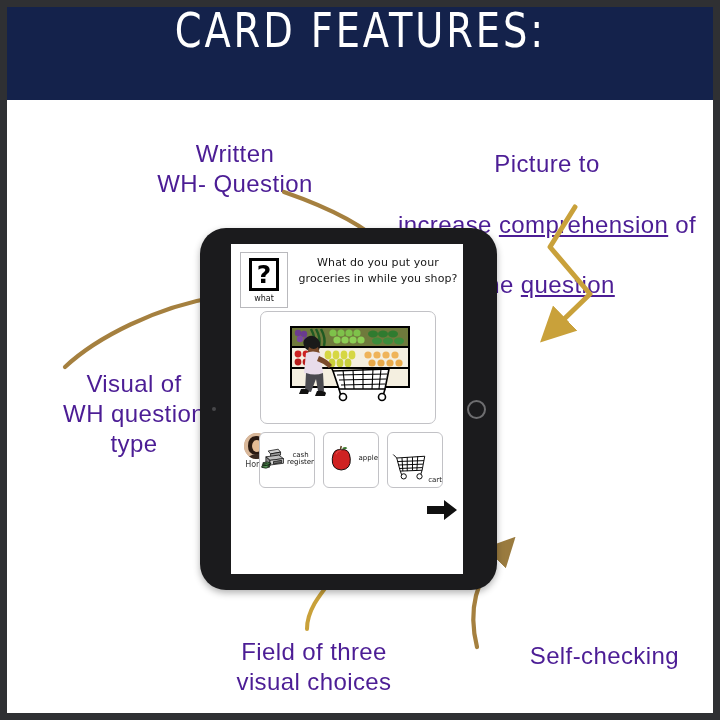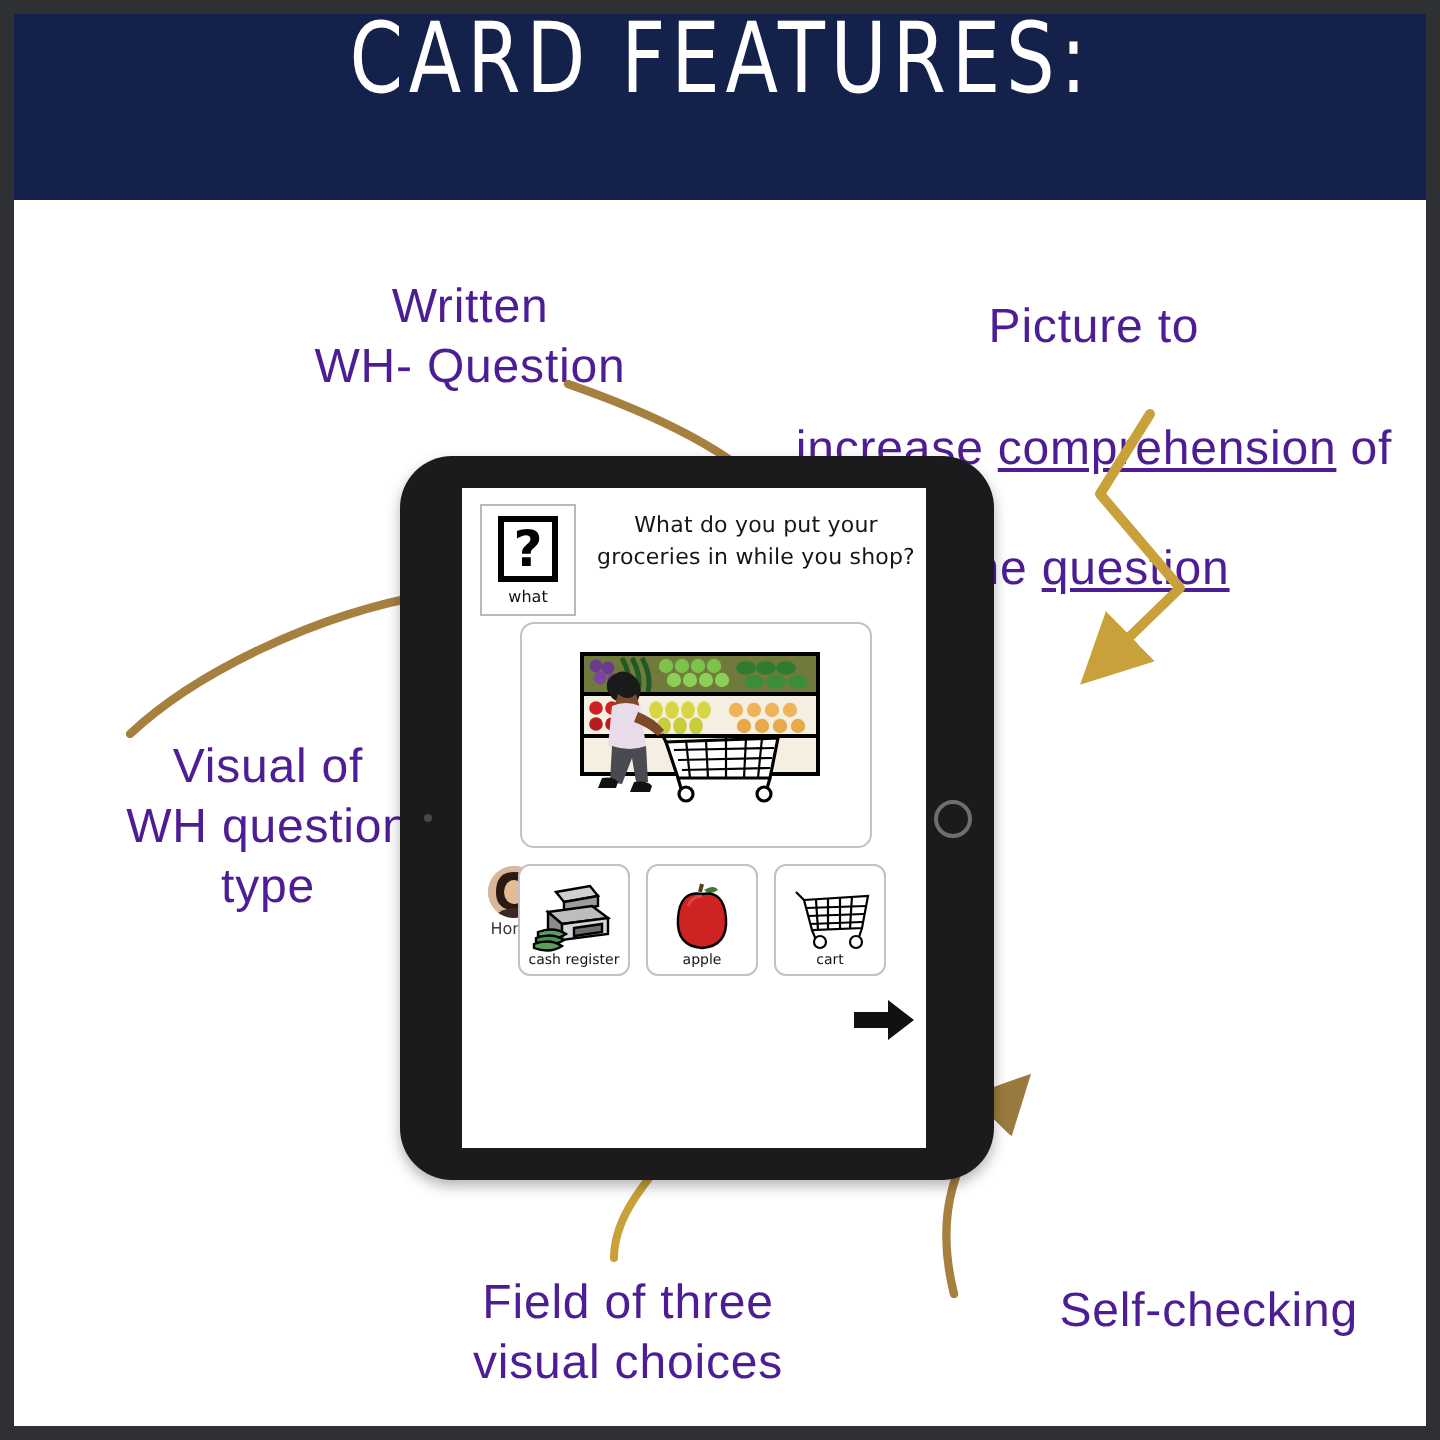--- a/index.html
+++ b/index.html
@@ -157,28 +157,27 @@
     width: 232px; height: 58px;
   }
   .ans {
     position: absolute;
     top: 0;
     width: 56px; height: 56px;
     border: 1px solid #c2c2c6;
     border-radius: 6px;
     background: #fff;
     display: flex;
-    flex-direction: column;
     align-items: center;
     justify-content: flex-end;
     padding-bottom: 3px;
   }
   .ans:nth-of-type(1) { left: 28px; }
   .ans:nth-of-type(2) { left: 92px; }
-  .ans:nth-of-type(3) { left: 156px; }
+  .ans:nth-of-type(3) { left: 156px; align-items: flex-end; }
   .ans-art { width: 46px; height: 36px; margin-bottom: 1px; }
   .ans-label {
     font-family: "DejaVu Sans", sans-serif;
     font-size: 7px;
     color: #141414;
     text-align: center;
     line-height: 1;
   }
   
   .home-user {

